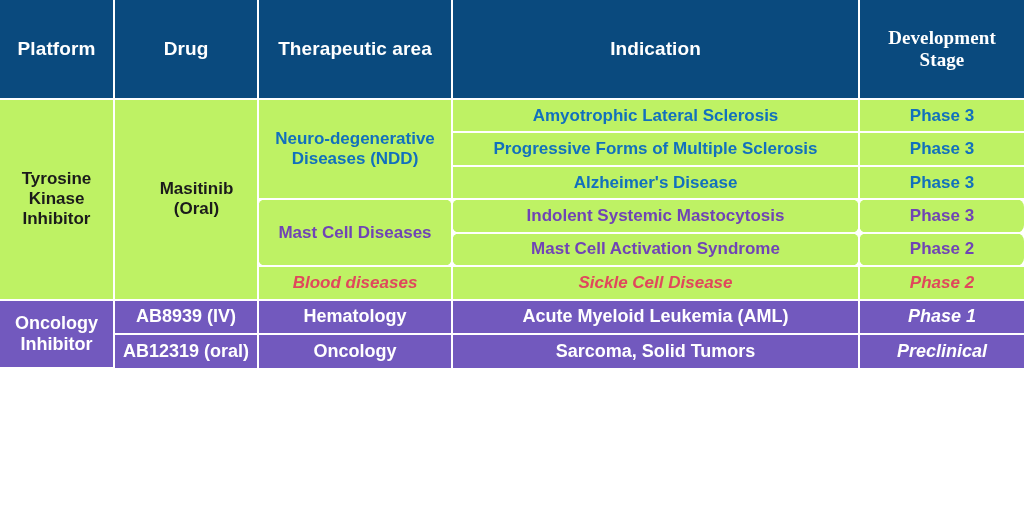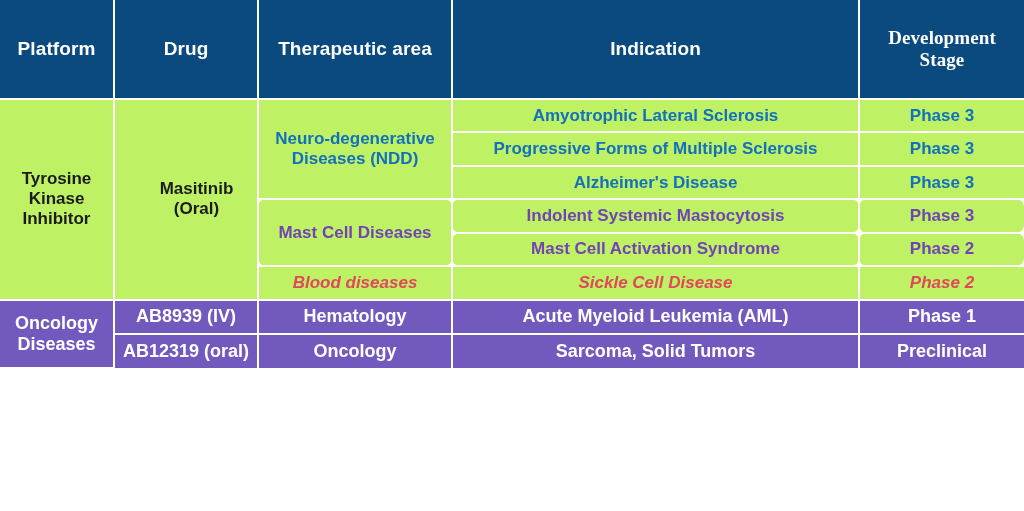--- a/index.html
+++ b/index.html
@@ -78,21 +78,21 @@
   td.stage-blue, td.stage-purple, td.stage-red { font-size: 18px; border-right: none; }
   td.area-ndd, td.area-mast, td.area-blood { font-size: 18px; margin-left: 21px; }
 
   
   tbody tr.onco-row > td {
     background: #7259be;
     color: #ffffff;
     font-size: 18px;
   }
   tbody tr.onco-row > td.cell-platform-onco { border-left: none; }
-  tbody tr.onco-row > td.stage-white { border-right: none; }
+  tbody tr.onco-row > td.stage-white { border-right: none; font-style: italic; }
   tbody tr.onco-row:last-child > td { border-bottom: none; margin-left: 13px; }
 </style>
 </head>
 <body>
 
 <table class="pipeline-table">
   <colgroup>
     <col class="c-platform">
       <col class="c-drug">
       <col class="c-area">
@@ -141,21 +141,21 @@
       <td class="stage-purple">Phase 2</td>
     </tr>
 
     <tr class="tki-row">
       <td class="area-blood">Blood diseases</td>
       <td class="ind-red">Sickle Cell Disease</td>
       <td class="stage-red">Phase 2</td>
     </tr>
 
     <tr class="onco-row">
-      <td class="cell-platform-onco" rowspan="2">Oncology Diseases</td>
+      <td class="cell-platform-onco" rowspan="2">Oncology Inhibitor</td>
       <td>AB8939 (IV)</td>
       <td>Hematology</td>
       <td>Acute Myeloid Leukemia (AML)</td>
       <td class="stage-white">Phase 1</td>
     </tr>
 
     <tr class="onco-row">
       <td>AB12319 (oral)</td>
       <td>Oncology</td>
       <td>Sarcoma, Solid Tumors</td>

